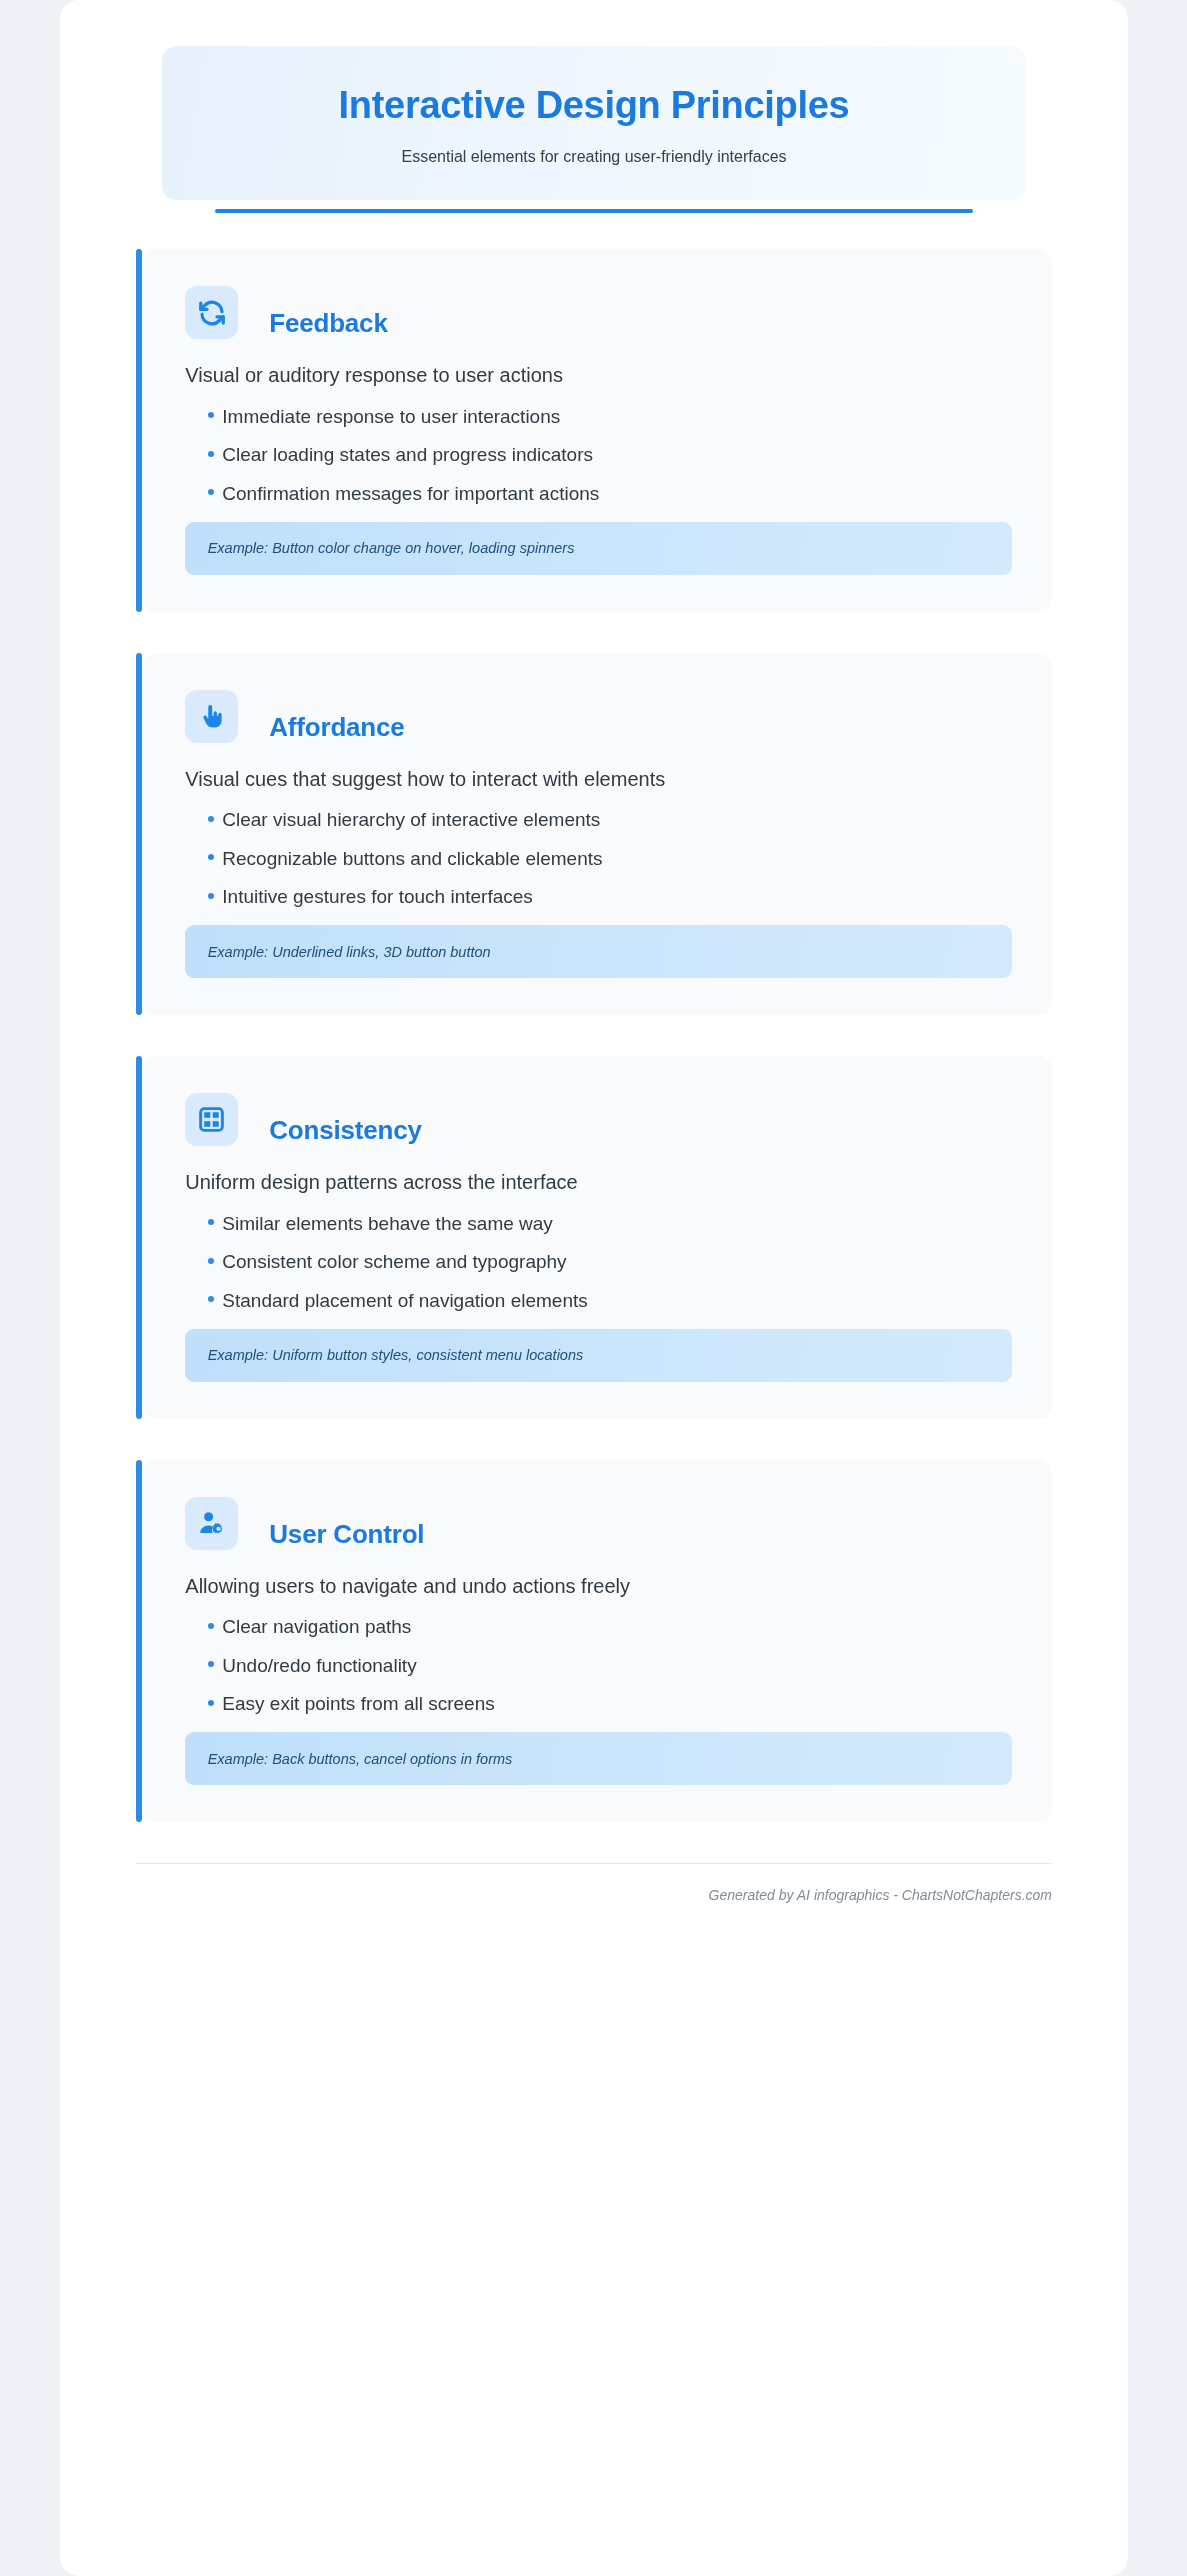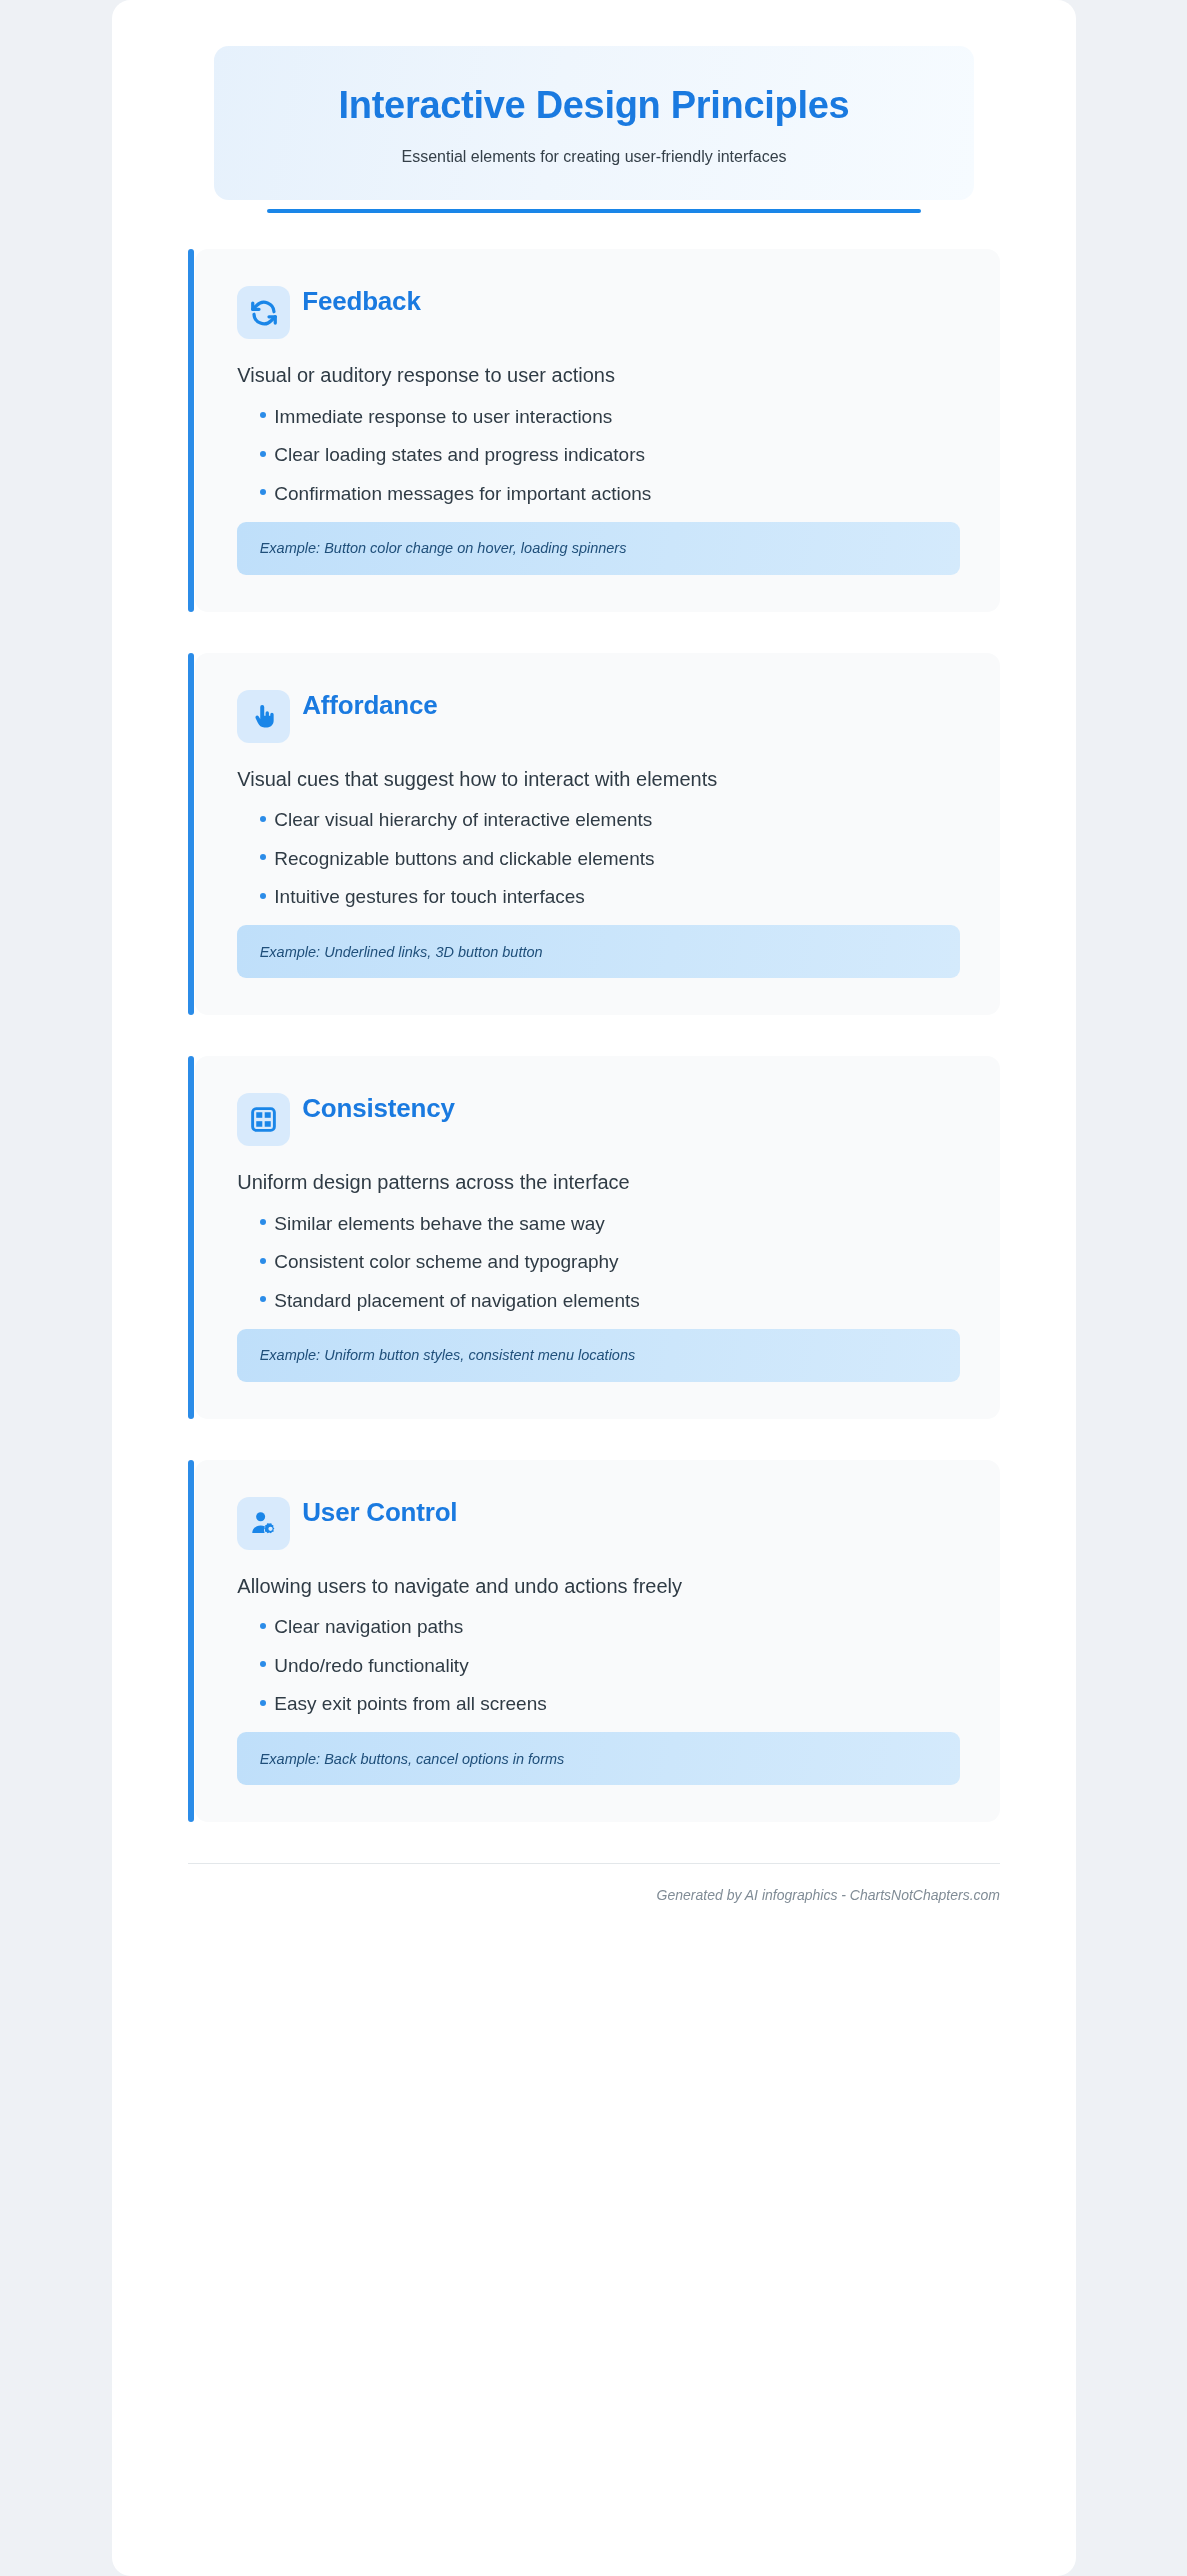--- a/index.html
+++ b/index.html
@@ -7,21 +7,21 @@
   body {
     width: 1188px;
     min-height: 2576px;
     background: #eef1f5;
     font-family: "Liberation Sans", sans-serif;
     display: flex;
     justify-content: center;
     align-items: flex-start;
   }
   .page {
-    width: 964px;
+    width: 1068px;
     min-height: 2576px;
     background: #ffffff;
     padding: 20px 23px 4px 23px;
     border-radius: 18.5px;
     position: relative;
   }
 
   
   .header {
     margin: 26px 79px 0 79px;
@@ -66,22 +66,22 @@
   }
   .card-body {
     flex: 1;
     background: #f9fafb;
     border-radius: 13px;
     padding: 37px 40px 37px 42px;
     margin-left: 1.3px;
   }
   .card-head {
     display: flex;
-    align-items: flex-start;
-    gap: 12px;
+    align-items: flex-end;
+    gap: 31px;
   }
   .icon-box {
     width: 53px;
     height: 53px;
     border-radius: 12px;
     background: #d8eafc;
     display: flex;
     align-items: center;
     justify-content: center;
     flex: 0 0 53px;

